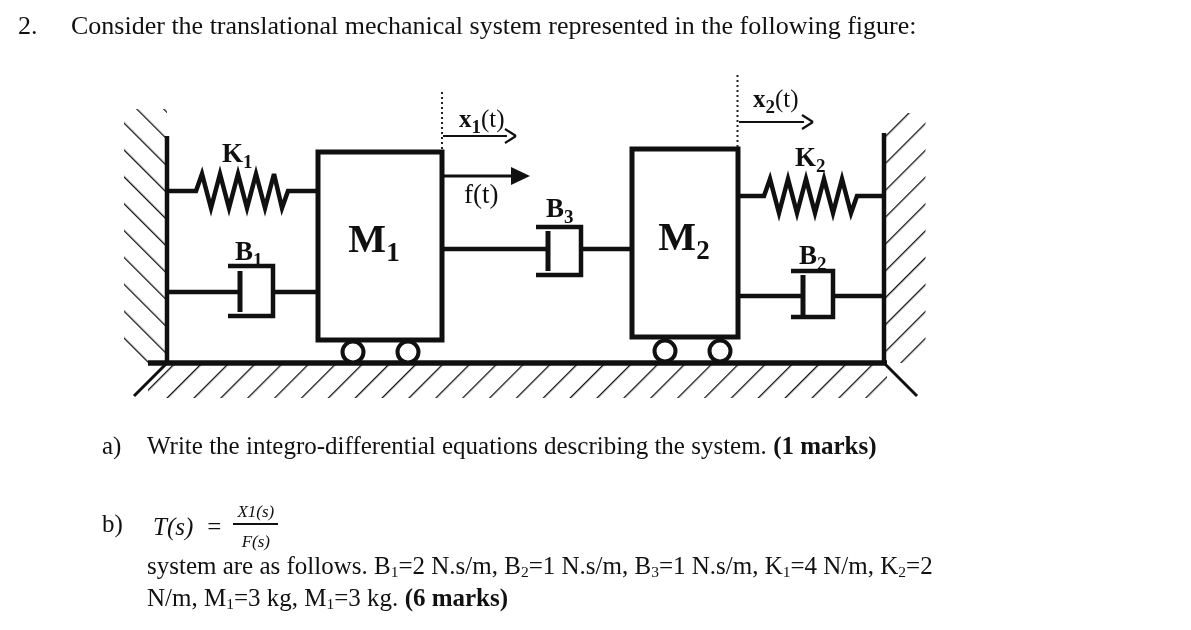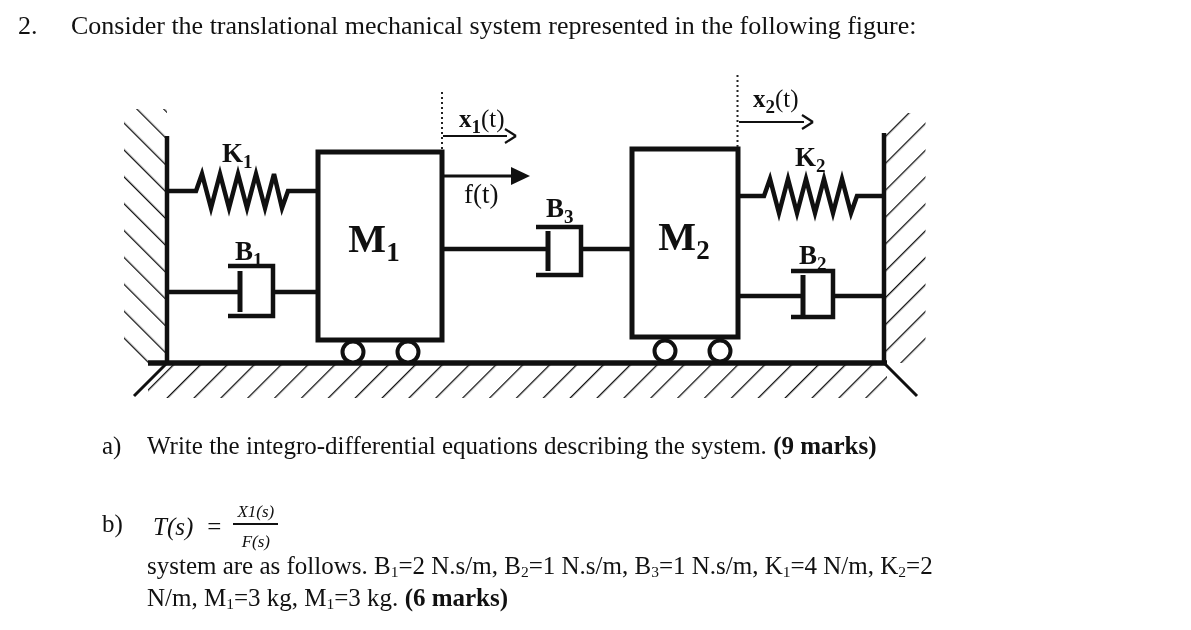--- a/index.html
+++ b/index.html
@@ -132,21 +132,21 @@
     <line x1="803" y1="275" x2="803" y2="315" stroke="#101010" stroke-width="5"></line>
     <path d="M791,271 H833 V317 H791" fill="none" stroke="#101010" stroke-width="4.5"></path>
     <line x1="833" y1="296" x2="884" y2="296" stroke="#101010" stroke-width="4.5"></line>
   </g>
   <text class="complabel" x="799" y="264"><tspan>B</tspan><tspan class="ts" dy="6">2</tspan></text>
 </svg>
 </div>
 
 <span class="abs t25" style="left:102px;top:431px;">a)</span>
 <div class="abs t25" style="left:147px;top:431px;">
-  <span>Write the integro-differential equations describing the system. </span><span class="b">(9 marks)</span>
+  <span>Write the integro-differential equations describing the system. </span><span class="b">(1 marks)</span>
 </div>
 
 <span class="abs t25" style="left:102px;top:509px;">b)</span>
 <div id="qb-line1" class="abs" style="left:147px;top:496px;">
   <span class="seg it fn">T(s)</span>
   <span class="seg eq">=</span>
   <span class="frac">
     <span class="num">X1(s)</span>
     <span class="den">F(s)</span>
   </span>

